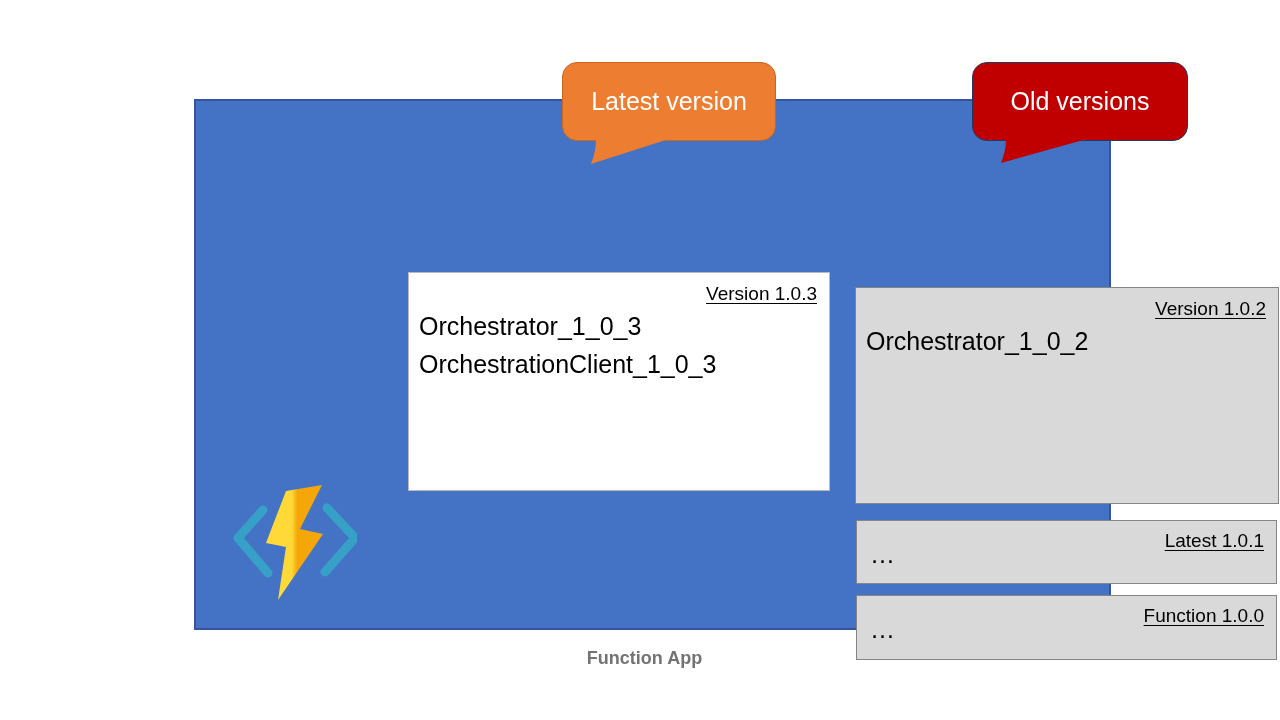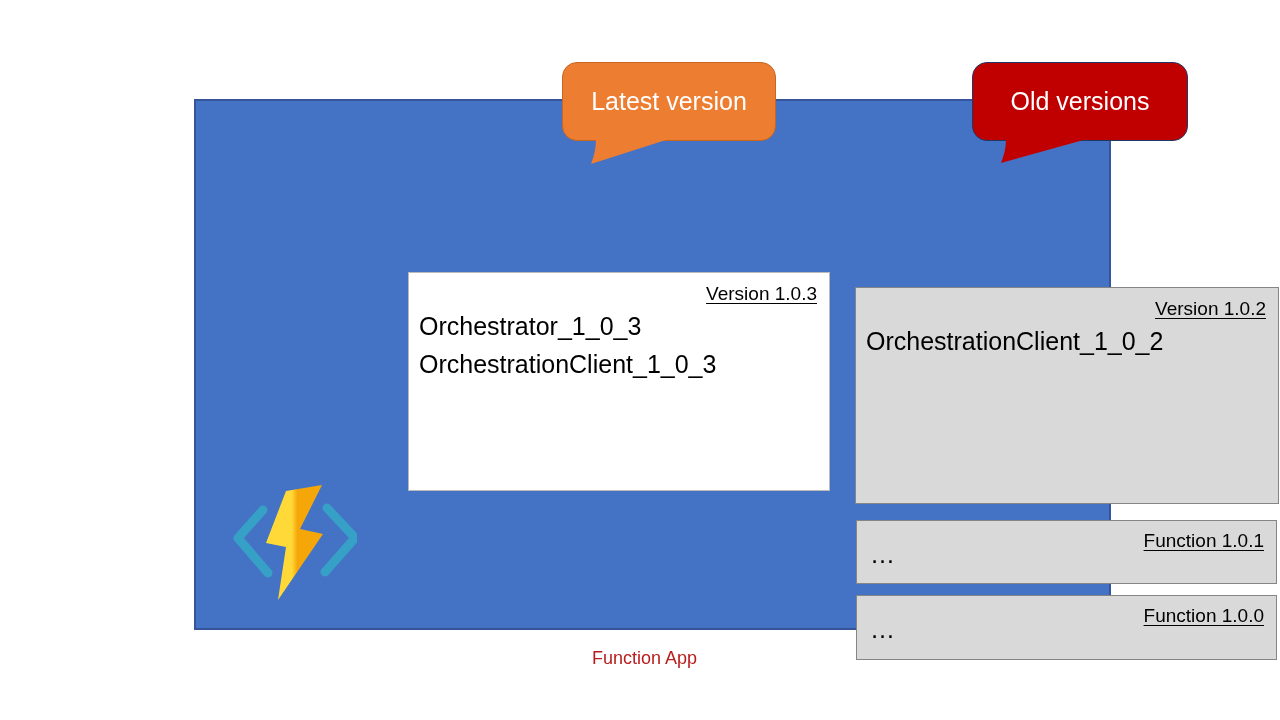--- a/index.html
+++ b/index.html
@@ -124,48 +124,48 @@
     stroke-linecap: round;
     stroke-linejoin: round;
   }
 
   .caption {
     position: absolute;
     left: 186px; top: 648px;
     width: 917px;
     text-align: center;
     font-size: 18px;
-    font-weight: normal;
-    color: #b91c1c;
+    font-weight: bold;
+    color: #737373;
   }
 </style>
 </head>
 <body>
 
 <div class="canvas">
 
   <div class="app-container">
 
     <div class="version-box latest">
       <span class="version-label">Version 1.0.3</span>
       <div class="function-list">
         <div>Orchestrator_1_0_3</div>
         <div>OrchestrationClient_1_0_3</div>
       </div>
     </div>
 
     <div class="version-box old-full">
       <span class="version-label">Version 1.0.2</span>
       <div class="function-list">
-        <div>OrchestrationClient_1_0_2</div>
+        <div>Orchestrator_1_0_2</div>
       </div>
     </div>
 
     <div class="version-box old-small-1">
-      <span class="version-label">Function 1.0.1</span>
+      <span class="version-label">Latest 1.0.1</span>
       <span class="dots">…</span>
     </div>
 
     <div class="version-box old-small-2">
       <span class="version-label">Function 1.0.0</span>
       <span class="dots">…</span>
     </div>
   </div>
 
   <svg class="azure-functions" viewBox="0 0 124 118">

